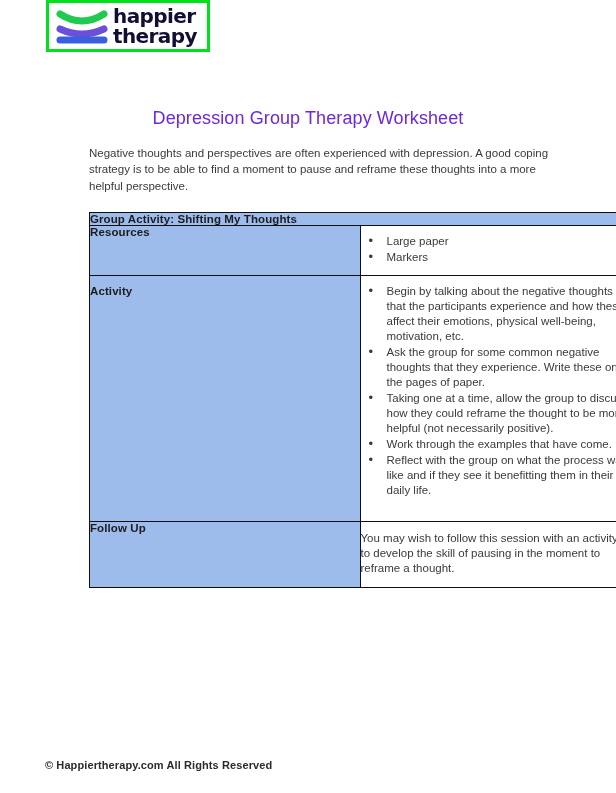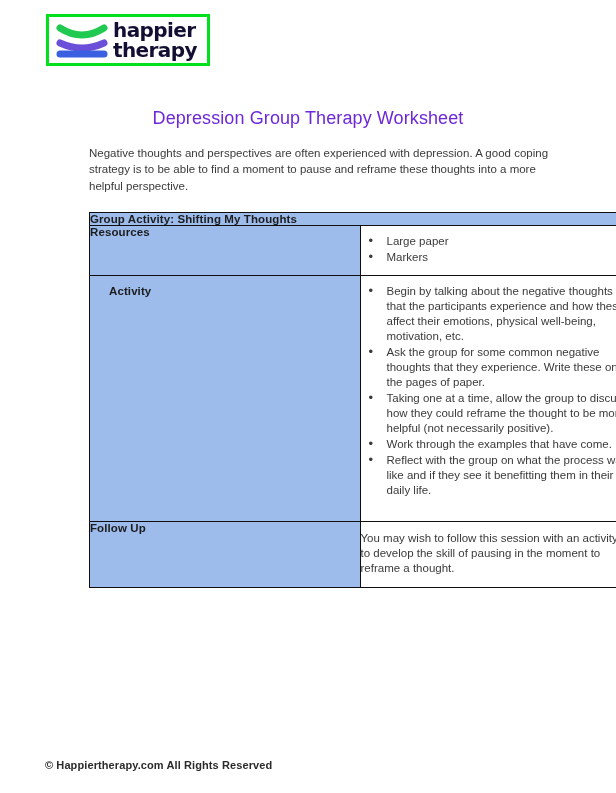--- a/index.html
+++ b/index.html
@@ -13,21 +13,21 @@
     font-family: "Liberation Sans", sans-serif;
     color: #231f20;
     position: relative;
     overflow: hidden;
   }
 
   
   .logo-wrap {
     position: absolute;
     left: 46px;
-    top: 14px;
+    top: 0;
     width: 164px;
     height: 52px;
     border: 3px solid #00e11e;
     background: #ffffff;
     box-sizing: border-box;
     display: flex;
     align-items: center;
     padding: 0 4px 0 6px;
   }
   .logo-mark {
@@ -128,21 +128,21 @@
     content: "\2022";
     position: absolute;
     left: 0;
     top: -1px;
     font-size: 13px;
     color: #3a3a3a;
   }
   .row-aim .body-cell { padding-top: 9px; padding-bottom: 10px; }
   .row-resources .body-cell { padding-top: 8px; padding-bottom: 9px; }
   .row-activity .body-cell { padding-top: 8px; padding-bottom: 22px; }
-  .row-activity .label-cell { padding-top: 9px; padding-left: 19px; }
+  .row-activity .label-cell { padding-top: 9px; }
   .row-followup .body-cell { padding-top: 9px; padding-bottom: 11px; }
 
   
   .footer {
     position: absolute;
     left: 45px;
     top: 759px;
     font-size: 11px;
     font-weight: bold;
     color: #2b2b2b;

